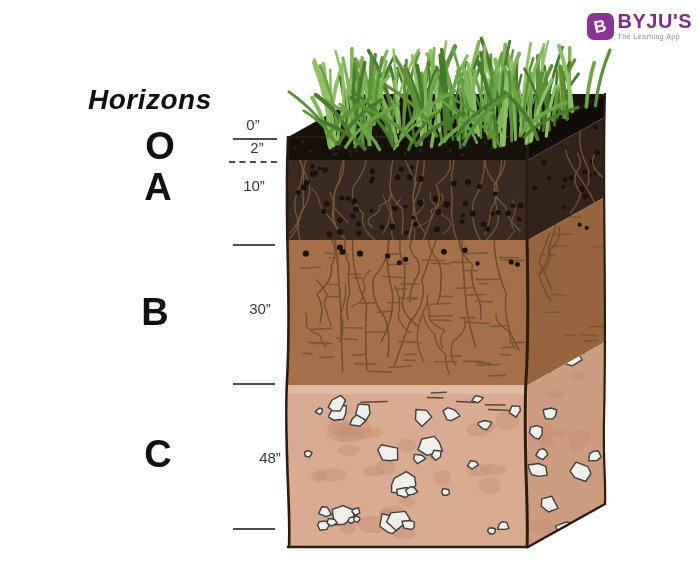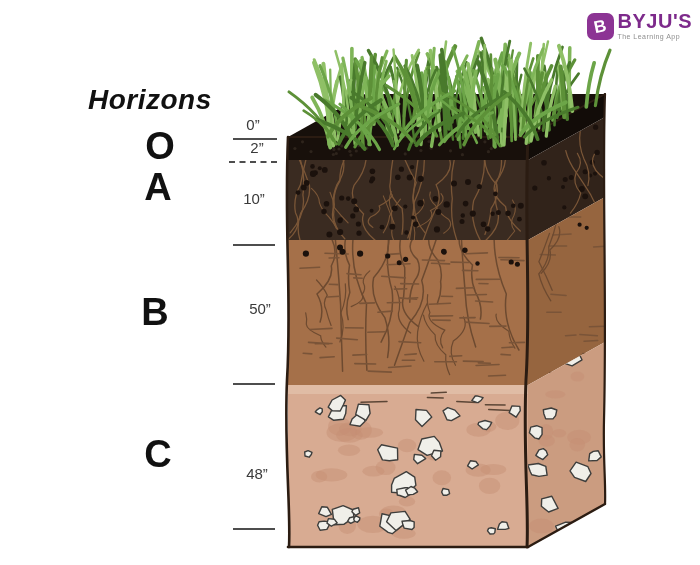--- a/index.html
+++ b/index.html
@@ -9,23 +9,23 @@
   .heading{position:absolute;left:88px;top:84px;font-size:28px;font-weight:bold;color:#111;letter-spacing:.5px;font-style:italic;}
   .h-label{position:absolute;width:60px;text-align:center;font-size:38px;font-weight:bold;color:#111;line-height:1;}
   .h-label.hO{left:130px;top:127px;}
   .h-label.hA{left:128px;top:168px;}
   .h-label.hB{left:125px;top:293px;}
   .h-label.hC{left:128px;top:435px;}
   
   .d-label{position:absolute;width:56px;text-align:center;font-size:15px;color:#3a3a3a;line-height:1;}
   .d-label.d0{left:225px;top:117px;}
   .d-label.d1{left:229px;top:140px;}
-  .d-label.d2{left:226px;top:191px;}
+  .d-label.d2{left:226px;top:178px;}
   .d-label.d3{left:232px;top:301px;}
-  .d-label.d4{left:229px;top:450px;margin-top:16px;}
+  .d-label.d4{left:242px;top:450px;}
   .tick{position:absolute;height:0;border-top:2px solid #4d4d4d;}
   .tick.t0{left:233px;top:138px;width:44px;}
   .tick.t1{left:229px;top:161px;width:48px;border-top-style:dashed;}
   .tick.t2{left:233px;top:244px;width:42px;}
   .tick.t3{left:233px;top:383px;width:42px;}
   .tick.t4{left:233px;top:528px;width:42px;}
   
   .logo{position:absolute;right:8px;top:11px;display:flex;align-items:flex-start;gap:4px;}
   .logo-icon{width:27px;height:27px;margin-top:2px;background:#8c3494;border-radius:7px;
              display:flex;align-items:center;justify-content:center;}
@@ -45,21 +45,21 @@
   <div class="h-label hA">A</div>
   <div class="h-label hB">B</div>
   <div class="h-label hC">C</div>
 
   <div class="d-label d0">0”</div>
   <div class="tick t0"></div>
   <div class="d-label d1">2”</div>
   <div class="tick t1"></div>
   <div class="d-label d2">10”</div>
   <div class="tick t2"></div>
-  <div class="d-label d3">50”</div>
+  <div class="d-label d3">30”</div>
   <div class="tick t3"></div>
   <div class="d-label d4">48”</div>
   <div class="tick t4"></div>
 
   <svg id="soil-svg" class="soil-svg" width="700" height="565" viewBox="0 0 700 565">
       <defs>
         <clipPath id="cA">
           <rect x="288" y="160" width="240" height="80"></rect>
         </clipPath>
         <clipPath id="cB">

